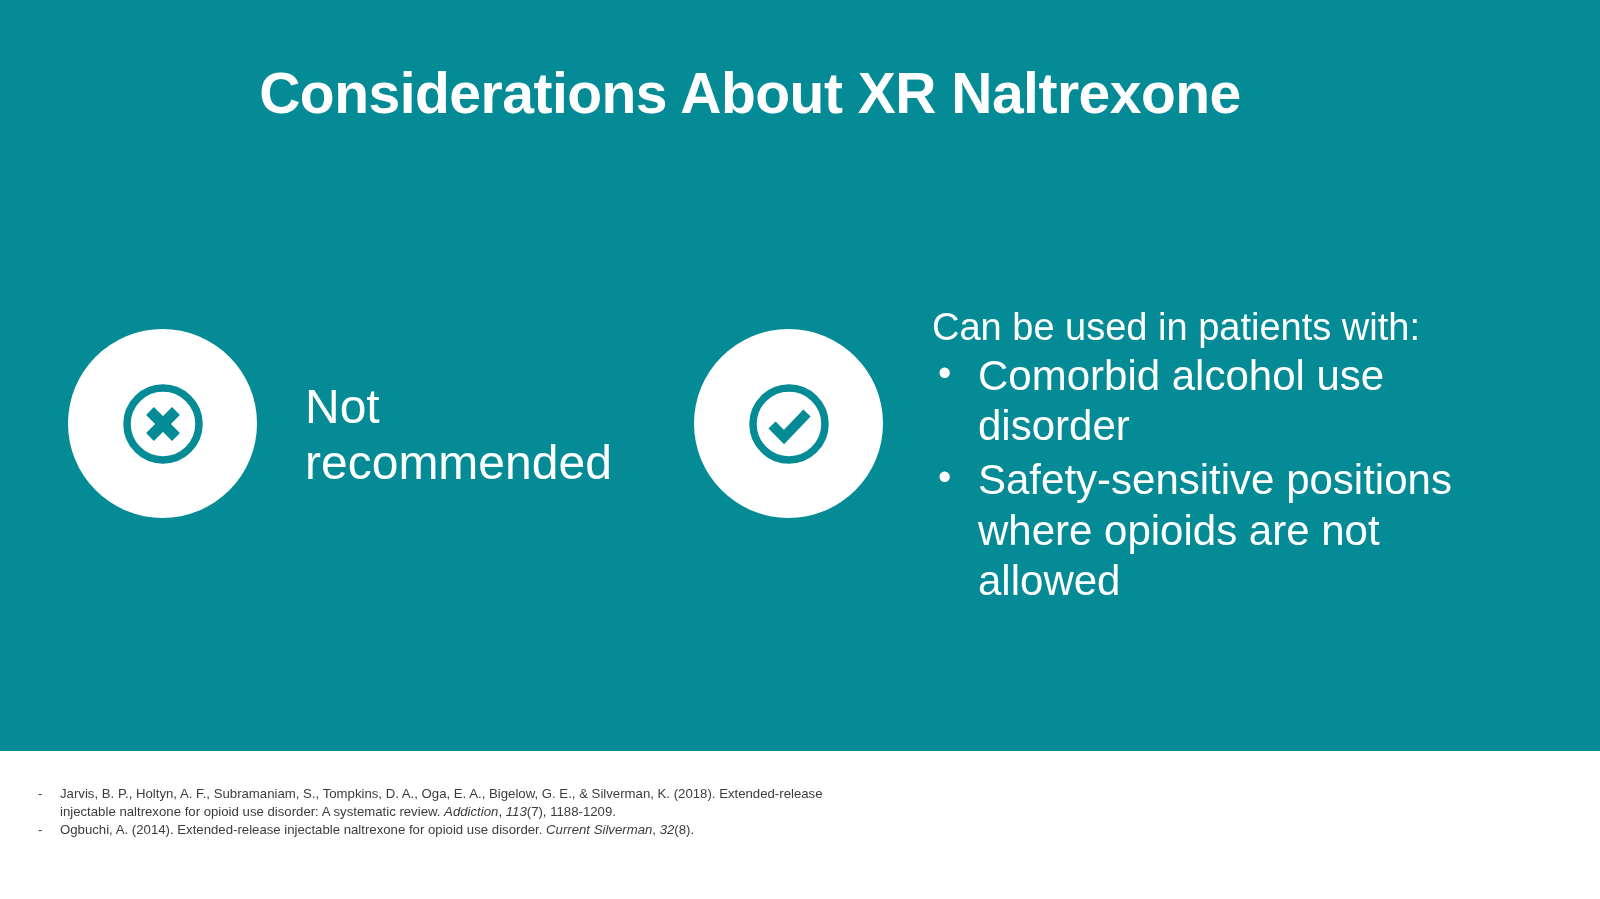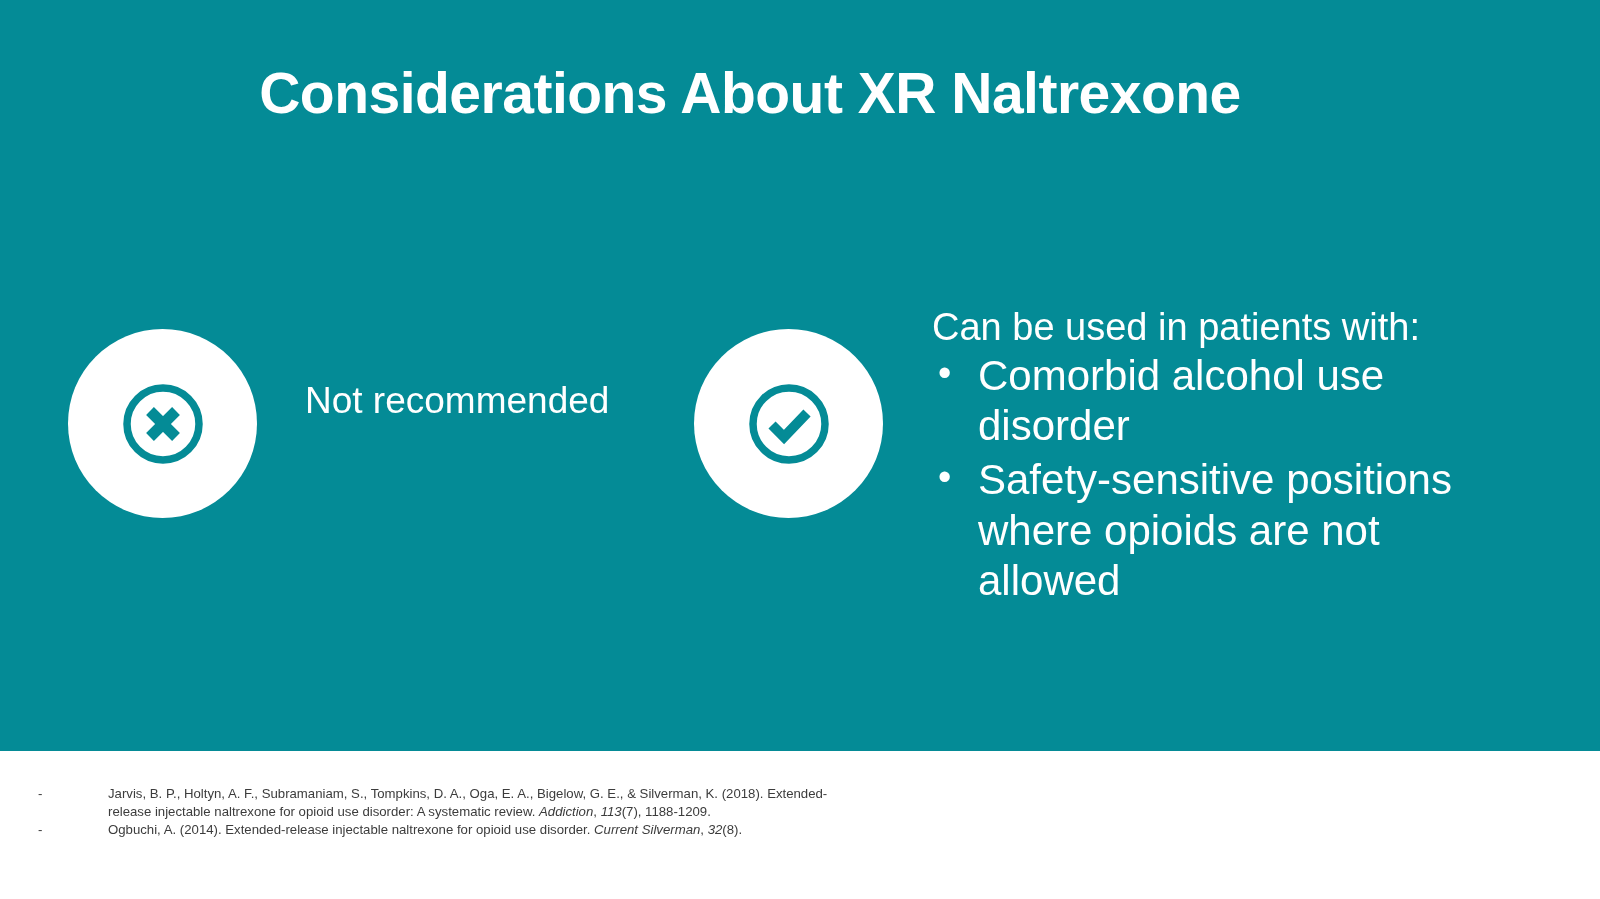--- a/index.html
+++ b/index.html
@@ -45,21 +45,21 @@
   }
   #circle-x { left:68px; top:329px; }
   #circle-check { left:694px; top:329px; }
   .icon-circle svg { display:block; }
 
   .left-text {
     position:absolute;
     left:305px; top:379px;
     width:350px;
     color:#ffffff;
-    font-size:37px;
+    font-size:48px;
     line-height:1.17;
     font-weight:normal;
   }
 
   
   .right-col {
     position:absolute;
     left:932px; top:305px;
     width:600px;
     color:#ffffff;
@@ -105,21 +105,21 @@
     line-height:1.38;
   }
   .ref-row {
     display:flex;
     align-items:flex-start;
   }
   .ref-dash {
     width:22px;
     flex:0 0 22px;
   }
-  .ref-body { flex:1 1 auto;margin-left:48px; }
+  .ref-body { flex:1 1 auto; }
   .ref-body i { font-style:italic; }
 </style>
 </head>
 <body>
 
 <div class="slide">
 
   <div class="teal-panel"></div>
 
   <div class="slide-title">Considerations About XR Naltrexone</div>

